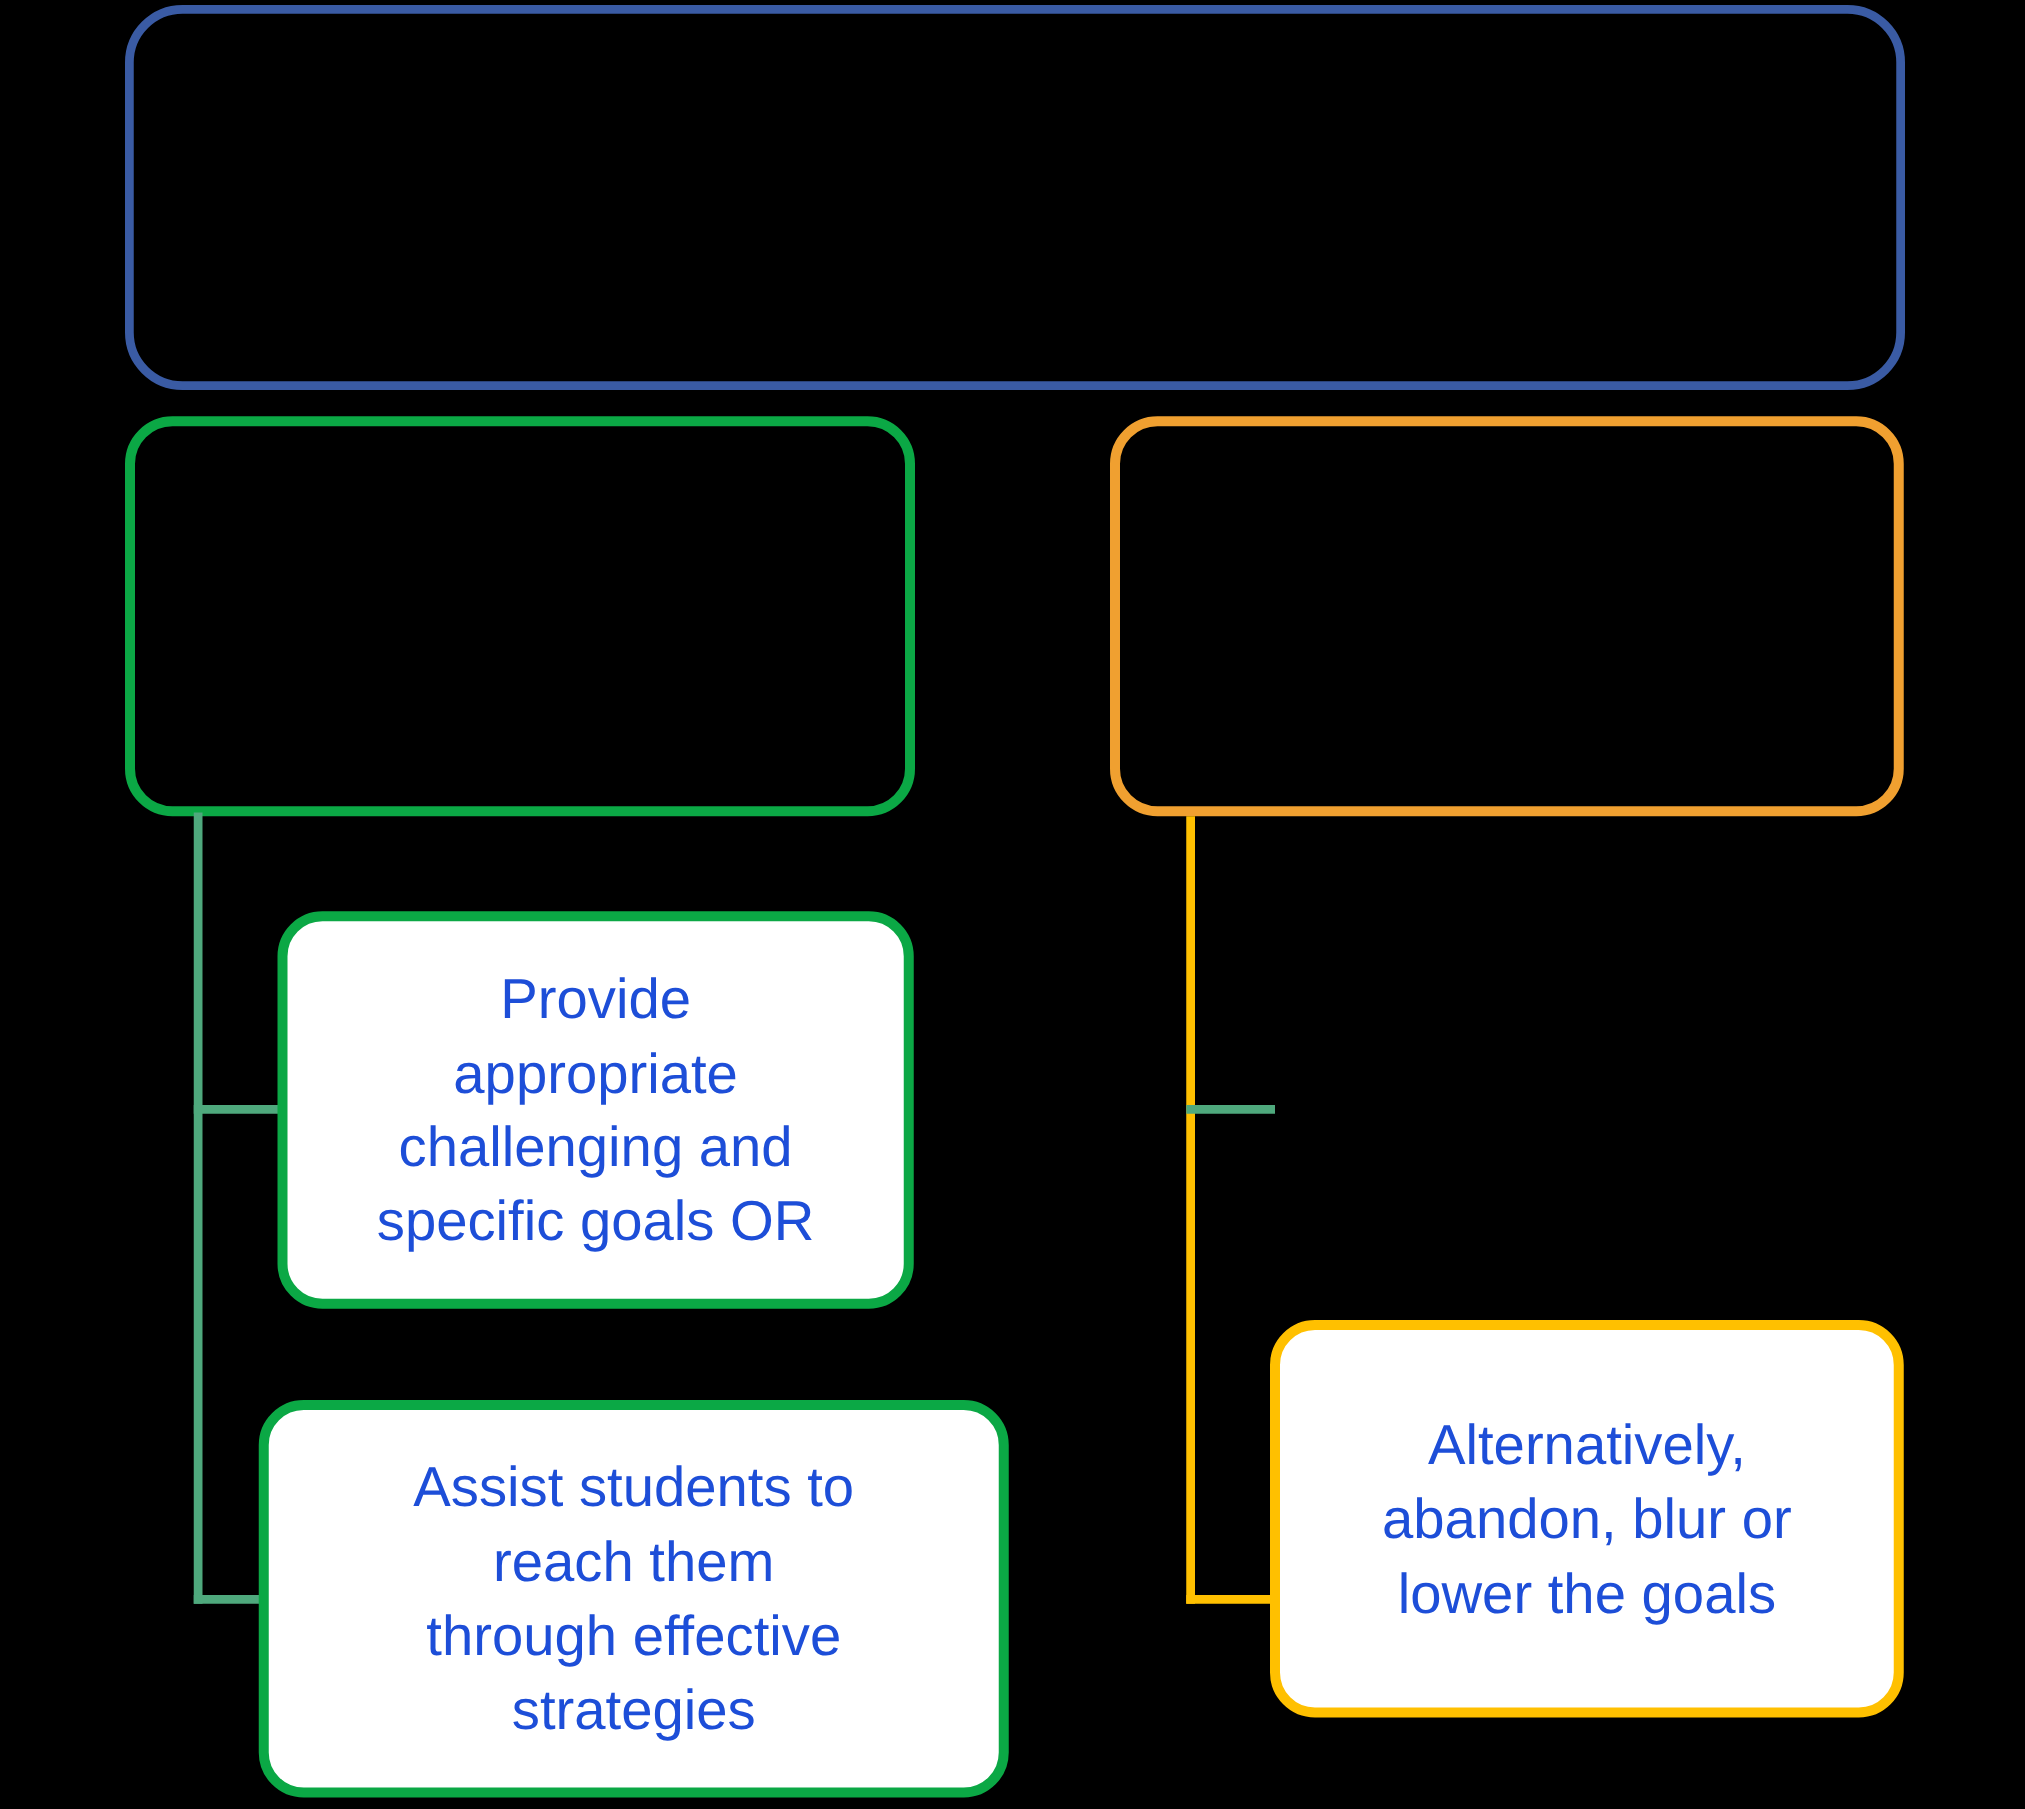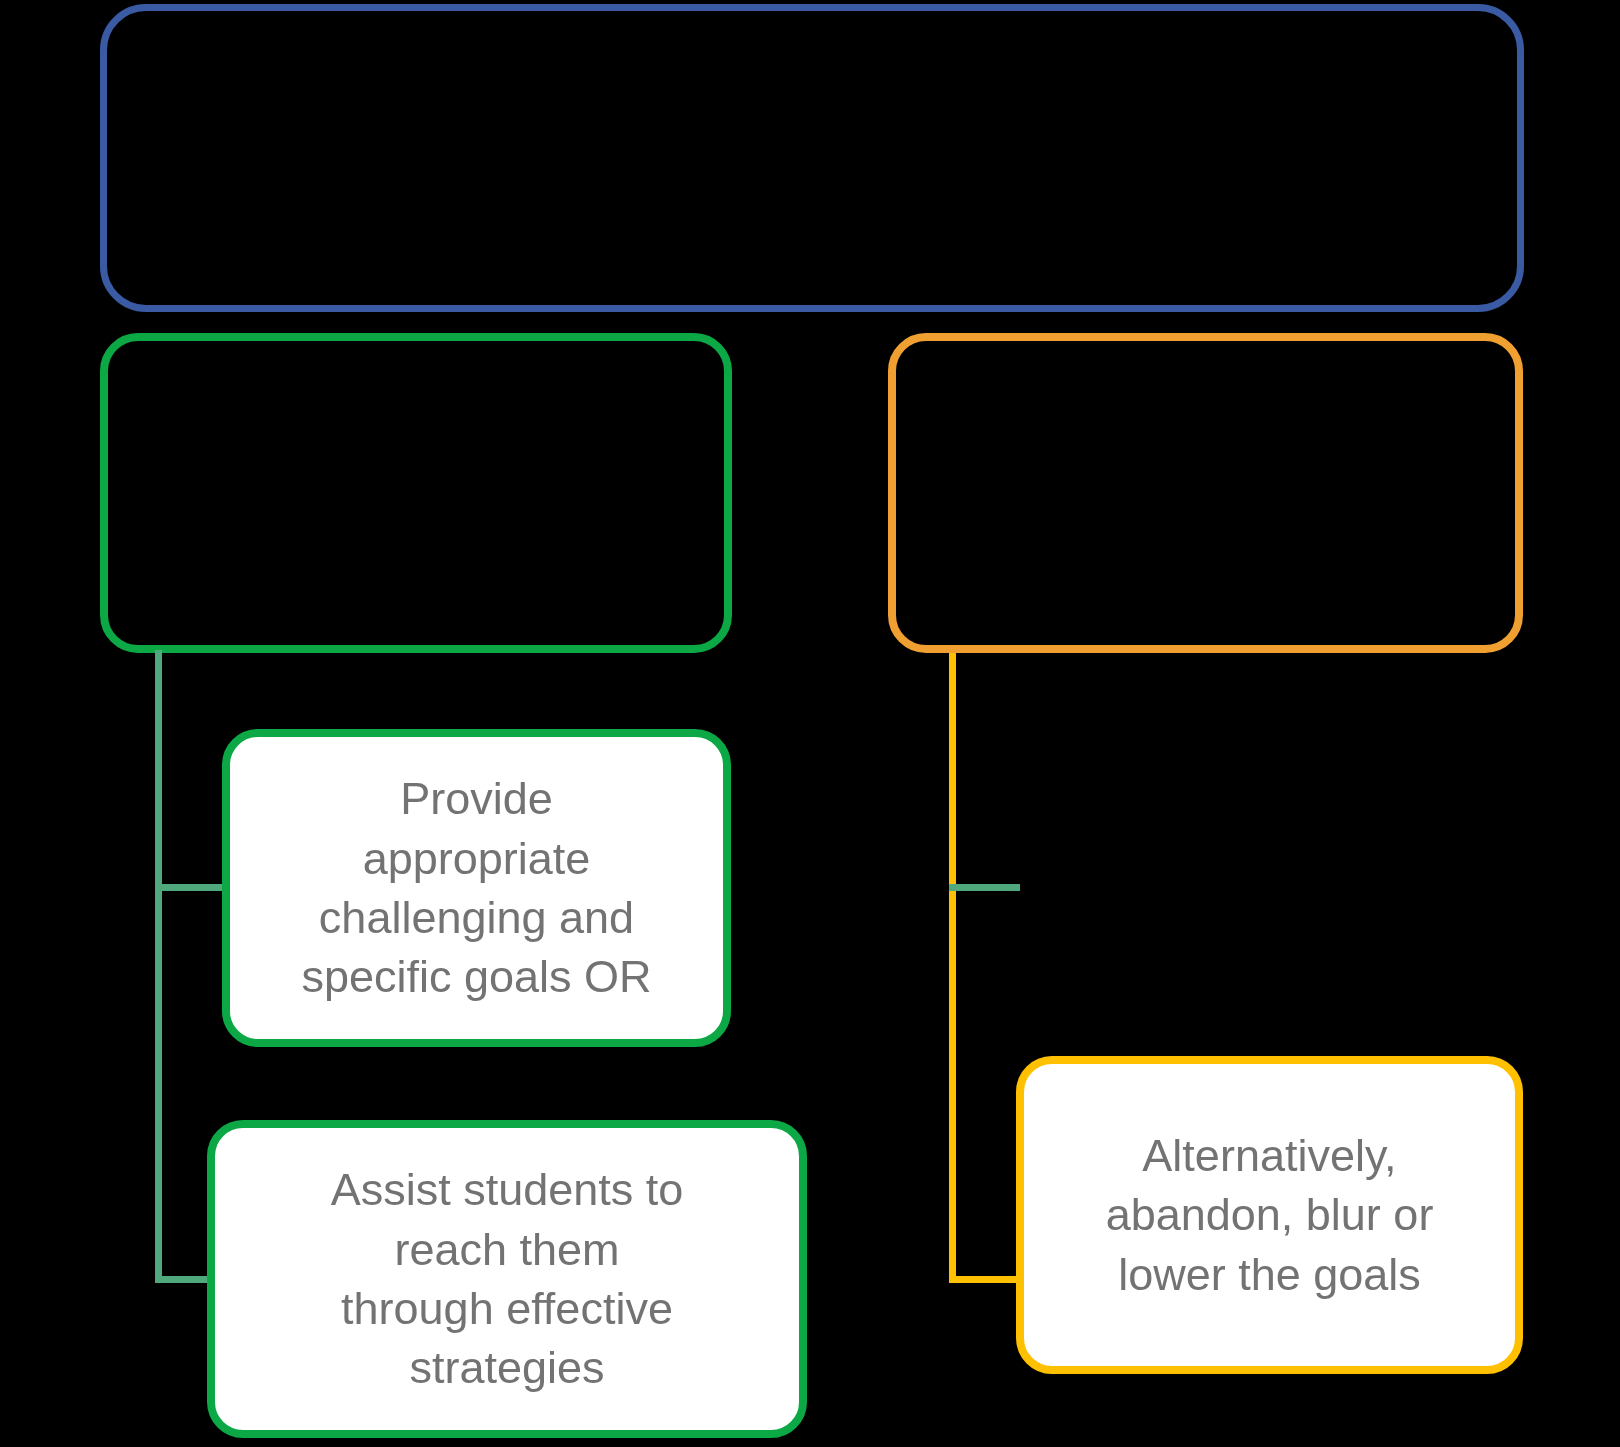--- a/index.html
+++ b/index.html
@@ -38,21 +38,21 @@
   .r-br1  {left:949px;top:884px;width:71px;height:7px;background:#4FA97D;}
   .r-br2  {left:949px;top:1276px;width:71px;height:7px;background:#FFC000;}
   
   .leaf{
     position:absolute;
     box-sizing:border-box;
     background:#FFFFFF;
     border-radius:36px;
     display:flex;align-items:center;justify-content:center;
     text-align:center;
-    color:#737373;
+    color:#1d4ed8;
     font-size:45px;
     line-height:1.32;
     white-space:pre-line;
     padding:10px 18px;
   }
   .leaf.green{border:8px solid #0BA845;}
   .leaf.gold {border:8px solid #FFC000;}
   .leaf1{left:222px;top:729px;width:509px;height:318px;}
   .leaf2{left:207px;top:1120px;width:600px;height:318px;}
   .leaf3{left:1016px;top:729px;width:507px;height:318px;}

